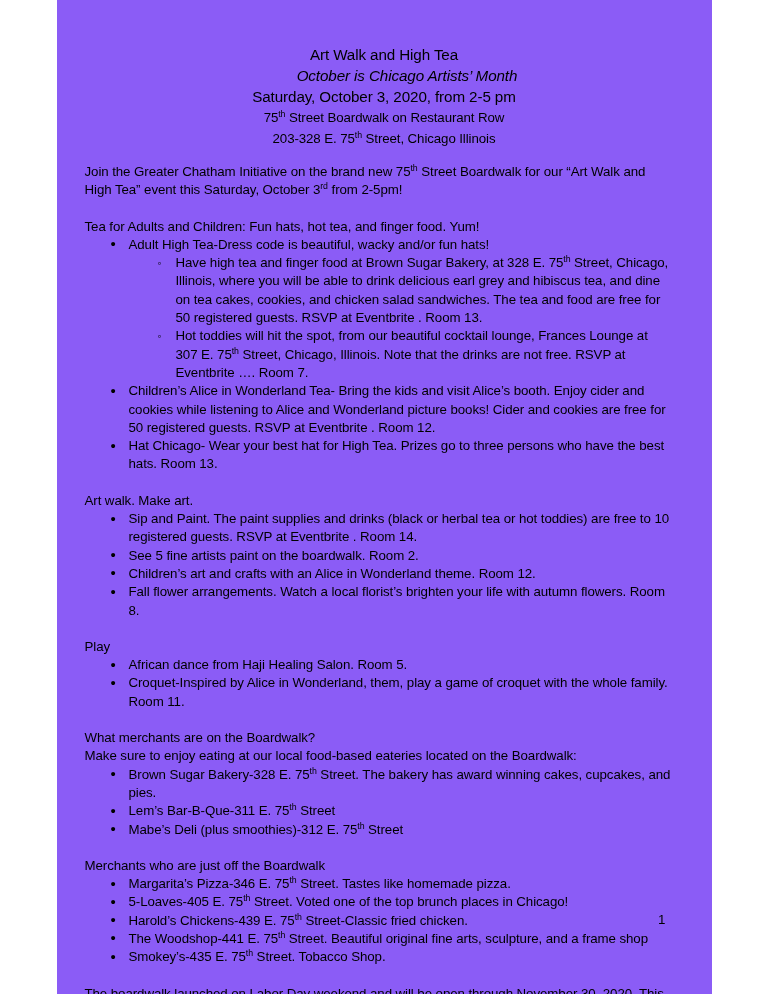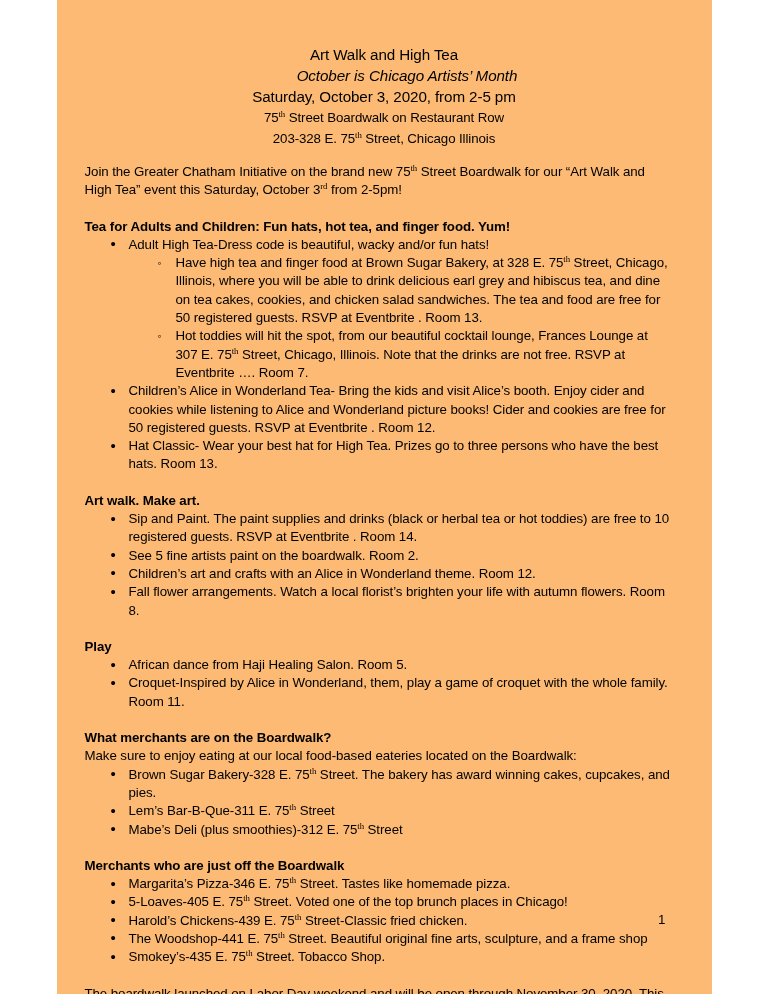--- a/index.html
+++ b/index.html
@@ -10,21 +10,21 @@
   body {
     font-family: "Liberation Sans", "DejaVu Sans", sans-serif;
     color: #000000;
     -webkit-font-smoothing: antialiased;
   }
   .page {
     position: relative;
     width: 655px;
     height: 994px;
     margin: 0 auto;
-    background: #fdba74;
+    background: #8b5cf6;
     overflow: hidden;
     box-sizing: border-box;
   }
 
   
   .doc-header {
     padding-top: 44px;
     text-align: center;
   }
   .hdr-line {
@@ -44,21 +44,21 @@
     font-size: 13.3px;
     line-height: 18.3px;
     letter-spacing: -0.08px;
     margin: 0;
     text-align: left;
   }
   p.para { margin: 0; }
   .spacer { height: 18px; }
 
   .sect-head {
-    font-weight: bold;
+    font-weight: normal;
   }
 
   
   ul.lvl1 {
     list-style: none;
     margin: 0;
     padding: 0;
   }
   ul.lvl1 > li {
     position: relative;
@@ -90,21 +90,20 @@
     top: 0;
     font-size: 12px;
     line-height: 18.6px;
   }
 
   b, .b { font-weight: normal; }
   sup {
     font-size: 0.66em;
     vertical-align: super;
     line-height: 0;
-    font-family: Liberation Serif, serif;
   }
 
   
   .page-number {
     position: absolute;
     right: 46px;
     top: 911px;
     font-size: 13.3px;
     line-height: 18px;
   }
@@ -130,21 +129,21 @@
 
     <div class="sect-head">Tea for Adults and Children: Fun hats, hot tea, and finger food. Yum!</div>
     <ul class="lvl1">
       <li><b class="b">Adult High Tea-Dress code is beautiful, wacky and/or fun hats!</b><span></span>
         <ul class="lvl2">
           <li><b class="b">Have high tea and finger food</b><span> at Brown Sugar Bakery, at 328 E. 75</span><sup>th</sup><span> Street, Chicago, Illinois, where you will be able to drink delicious earl grey and hibiscus tea, and dine on tea cakes, cookies, and chicken salad sandwiches. The tea and food are free for 50 registered guests. RSVP at Eventbrite . Room 13.</span></li>
           <li><b class="b">Hot toddies</b><span> will hit the spot, from our beautiful cocktail lounge, Frances Lounge at 307 E. 75</span><sup>th</sup><span> Street, Chicago, Illinois. Note that the drinks are not free. RSVP at Eventbrite …. Room 7.</span></li>
         </ul>
       </li>
       <li><b class="b">Children’s Alice in Wonderland Tea</b><span>- Bring the kids and visit Alice’s booth. Enjoy cider and cookies while listening to Alice and Wonderland picture books! Cider and cookies are free for 50 registered guests. RSVP at Eventbrite . Room 12.</span></li>
-      <li><b class="b">Hat Classic</b><span>- Wear your best hat for High Tea. Prizes go to three persons who have the best hats. Room 13.</span></li>
+      <li><b class="b">Hat Chicago</b><span>- Wear your best hat for High Tea. Prizes go to three persons who have the best hats. Room 13.</span></li>
     </ul>
 
     <div class="spacer"></div>
 
     <div class="sect-head">Art walk. Make art.</div>
     <ul class="lvl1">
       <li><b class="b">Sip and Paint.</b><span> The paint supplies and drinks (black or herbal tea or hot toddies) are free to 10 registered guests. RSVP at Eventbrite .  Room 14.</span></li>
       <li><b class="b">See 5 fine artists paint</b><span> on the boardwalk. Room 2.</span></li>
       <li><b class="b">Children’s art and crafts</b><span> with an Alice in Wonderland theme.  Room 12.</span></li>
       <li><b class="b">Fall flower arrangements</b><span>. Watch a local florist’s brighten your life with autumn flowers. Room 8.</span></li>

